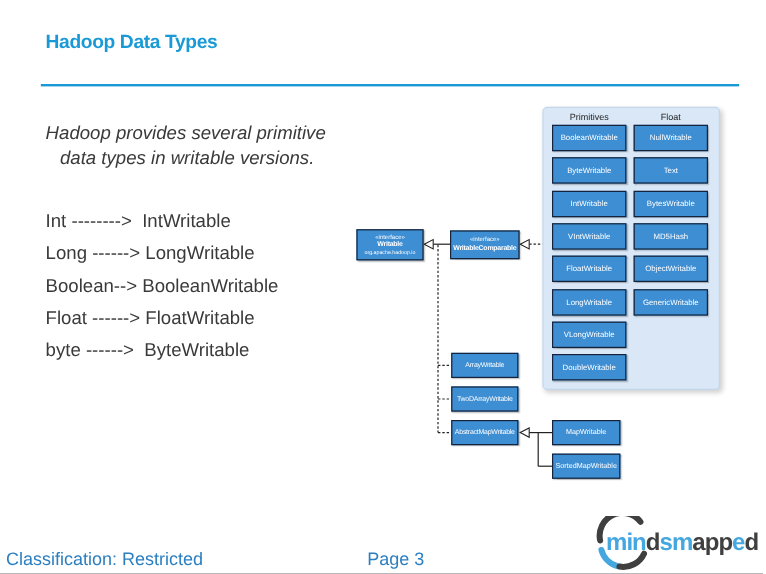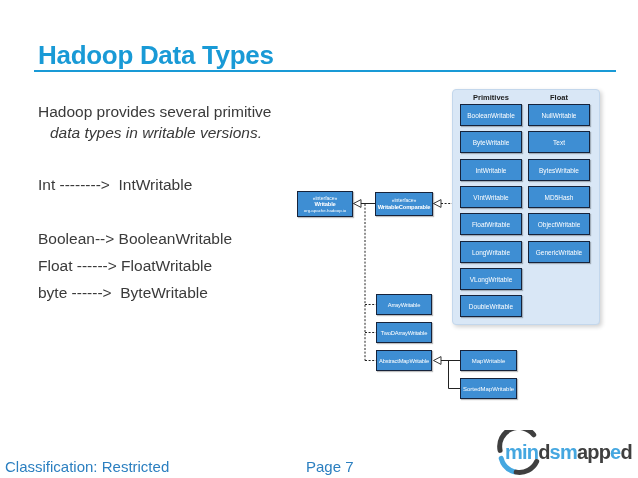--- a/index.html
+++ b/index.html
@@ -3,27 +3,27 @@
 <meta charset="utf-8">
 <style>
   html,body{margin:0;padding:0;background:#888;}
   .slide{
     position:relative;width:638px;height:478px;background:#ffffff;
     font-family:"Liberation Sans","DejaVu Sans",sans-serif;overflow:hidden;
     margin:0 auto;
   }
   .abs{position:absolute;}
   
-  .title{left:38px;top:40px;font-size:26px;font-weight:bold;color:#199ad6;letter-spacing:-0.3px;}
+  .title{left:38px;top:27px;font-size:16px;font-weight:bold;color:#199ad6;letter-spacing:-0.3px;}
   .title-rule{left:34px;top:70px;width:582px;height:1.5px;background:#199ad6;}
   
   .body-line{left:38px;color:#3a3a3a;font-size:15.5px;white-space:pre;}
   
   .panel{left:452px;top:89px;width:146px;height:234px;background:#d9e7f6;border:1px solid #c3d7ec;border-radius:4px;box-shadow:2px 2px 4px rgba(0,0,0,0.18);}
-  .col-header{top:93px;width:62px;text-align:center;font-size:7.5px;font-weight:bold;color:#1c1c1c;}
+  .col-header{top:93px;width:62px;text-align:center;font-size:7.5px;font-weight:normal;color:#1c1c1c;}
   
   .dbox{width:62px;height:22px;background:#3e8ed3;border:1.5px solid #16233b;box-sizing:border-box;
         color:#ffffff;font-size:6.5px;display:flex;align-items:center;justify-content:center;
         text-align:center;overflow:hidden;box-shadow:1px 1px 1px rgba(0,0,0,0.25);}
   .sbox{width:56px;height:21px;font-size:5.8px;letter-spacing:-0.2px;}
   .mbox{width:57px;height:21px;font-size:6px;}
   .ibox{background:#3e8ed3;border:1.5px solid #16233b;box-sizing:border-box;color:#ffffff;
         display:flex;flex-direction:column;align-items:center;justify-content:center;
         text-align:center;line-height:1.25;box-shadow:1px 1px 1px rgba(0,0,0,0.25);}
   .ibox .st{font-size:5px;}
@@ -38,23 +38,24 @@
   svg{display:block;}
 </style>
 </head>
 <body>
 
 <div class="slide">
 
   <div class="abs title">Hadoop Data Types</div>
   <div class="abs title-rule"></div>
 
-  <div class="abs body-line" style="top:103px;">Hadoop provides several primitive</div>
+  <div class="abs body-line" style="top:103px;font-style:italic;">Hadoop provides several primitive</div>
   <div class="abs body-line" style="top:124px;left:50px;font-style:italic;">data types in writable versions.</div>
   <div class="abs body-line" style="top:176px;text-align:center;">Int --------&gt;  IntWritable</div>
+  <div class="abs body-line" style="top:203px;">Long ------&gt; LongWritable</div>
   <div class="abs body-line" style="top:230px;">Boolean--&gt; BooleanWritable</div>
   <div class="abs body-line" style="top:257px;">Float ------&gt; FloatWritable</div>
   <div class="abs body-line" style="top:284px;">byte ------&gt;  ByteWritable</div>
 
   <svg class="abs" style="left:0;top:0;" width="638" height="478">
 
     <line x1="361" y1="203.5" x2="375" y2="203.5" stroke="#222" stroke-width="1"></line>
     <polygon points="353.5,203.5 361,199.6 361,207.4" fill="#fff" stroke="#222" stroke-width="0.9"></polygon>
 
     <line x1="441" y1="203.5" x2="452" y2="203.5" stroke="#222" stroke-width="1" stroke-dasharray="2,1.6"></line>
@@ -101,21 +102,21 @@
     <span class="nm">WritableComparable</span>
   </div>
 
   <div class="abs dbox sbox" style="left:376px;top:294px;">ArrayWritable</div>
   <div class="abs dbox sbox" style="left:376px;top:322px;">TwoDArrayWritable</div>
   <div class="abs dbox sbox" style="left:376px;top:350px;">AbstractMapWritable</div>
   <div class="abs dbox mbox" style="left:460px;top:350px;">MapWritable</div>
   <div class="abs dbox mbox" style="left:460px;top:378px;">SortedMapWritable</div>
 
   <div class="abs footer-text" style="left:5px;">Classification: Restricted</div>
-  <div class="abs footer-text" style="left:306px;">Page 7</div>
+  <div class="abs footer-text" style="left:306px;">Page 3</div>
 
   <svg class="abs" style="left:496px;top:430px;" width="48" height="48" viewBox="0 0 48 48">
 
     <path d="M 38.2 11.5 A 19 19 0 0 0 4.6 27.1" transform="translate(-0.5,-6.7)" fill="none" stroke="#3f3f3f" stroke-width="5" stroke-linecap="round"></path>
 
     <path fill="none" stroke="#45a7e0" stroke-width="5" stroke-linecap="round" d="M 5.2 28.3 A 19 19 0 0 0 18.6 41.8"></path>
 
     <path fill="none" stroke="#3f3f3f" stroke-width="5" stroke-linecap="round" d="M 20.2 42.1 A 19 19 0 0 0 40.7 31.4"></path>
   </svg>
   <div class="abs logo-text">

